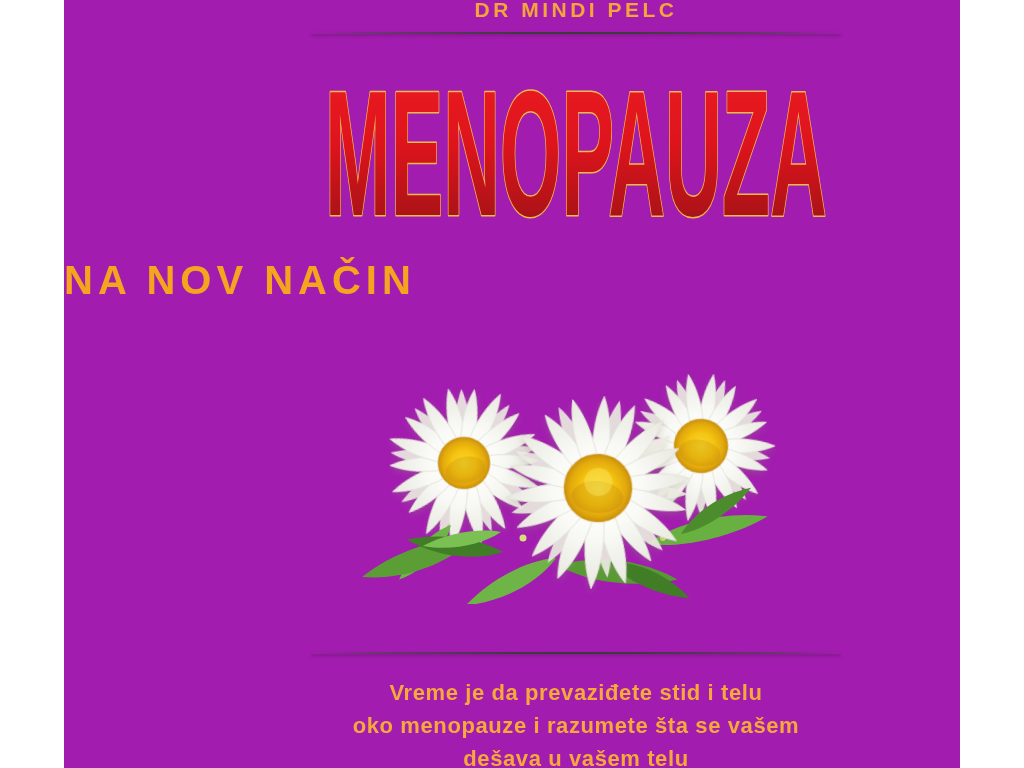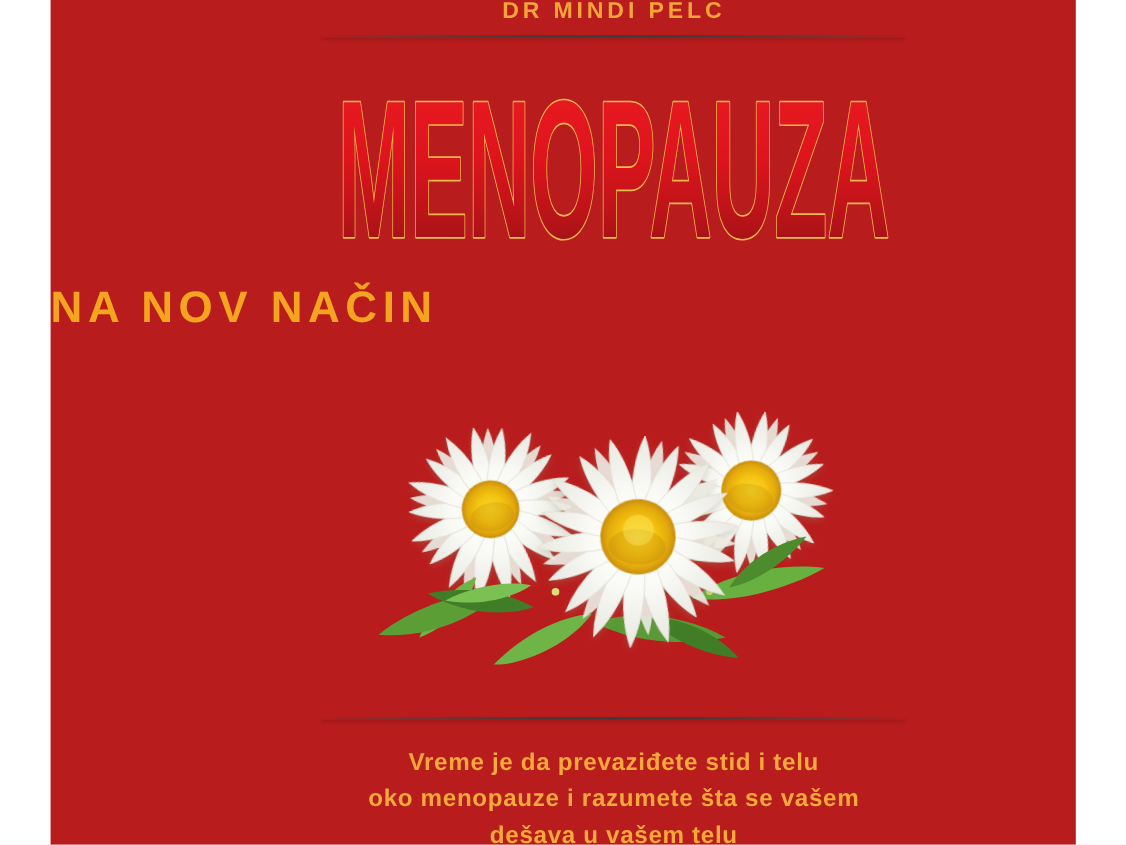--- a/index.html
+++ b/index.html
@@ -5,24 +5,23 @@
   html, body {
     margin: 0;
     padding: 0;
     background: #ffffff;
     font-family: "Liberation Sans", sans-serif;
   }
   .stage {
     position: relative;
     width: 896px;
     height: 768px;
-    background: #b91c1c;
+    background: #a21caf;
     overflow: hidden;
     margin: 0 auto;
-    padding-left: 36px;
   }
   .author {
     position: absolute;
     top: -2px;
     left: 0;
     width: 1024px;
     text-align: center;
     font-size: 21px;
     line-height: 24px;
     font-weight: 700;

